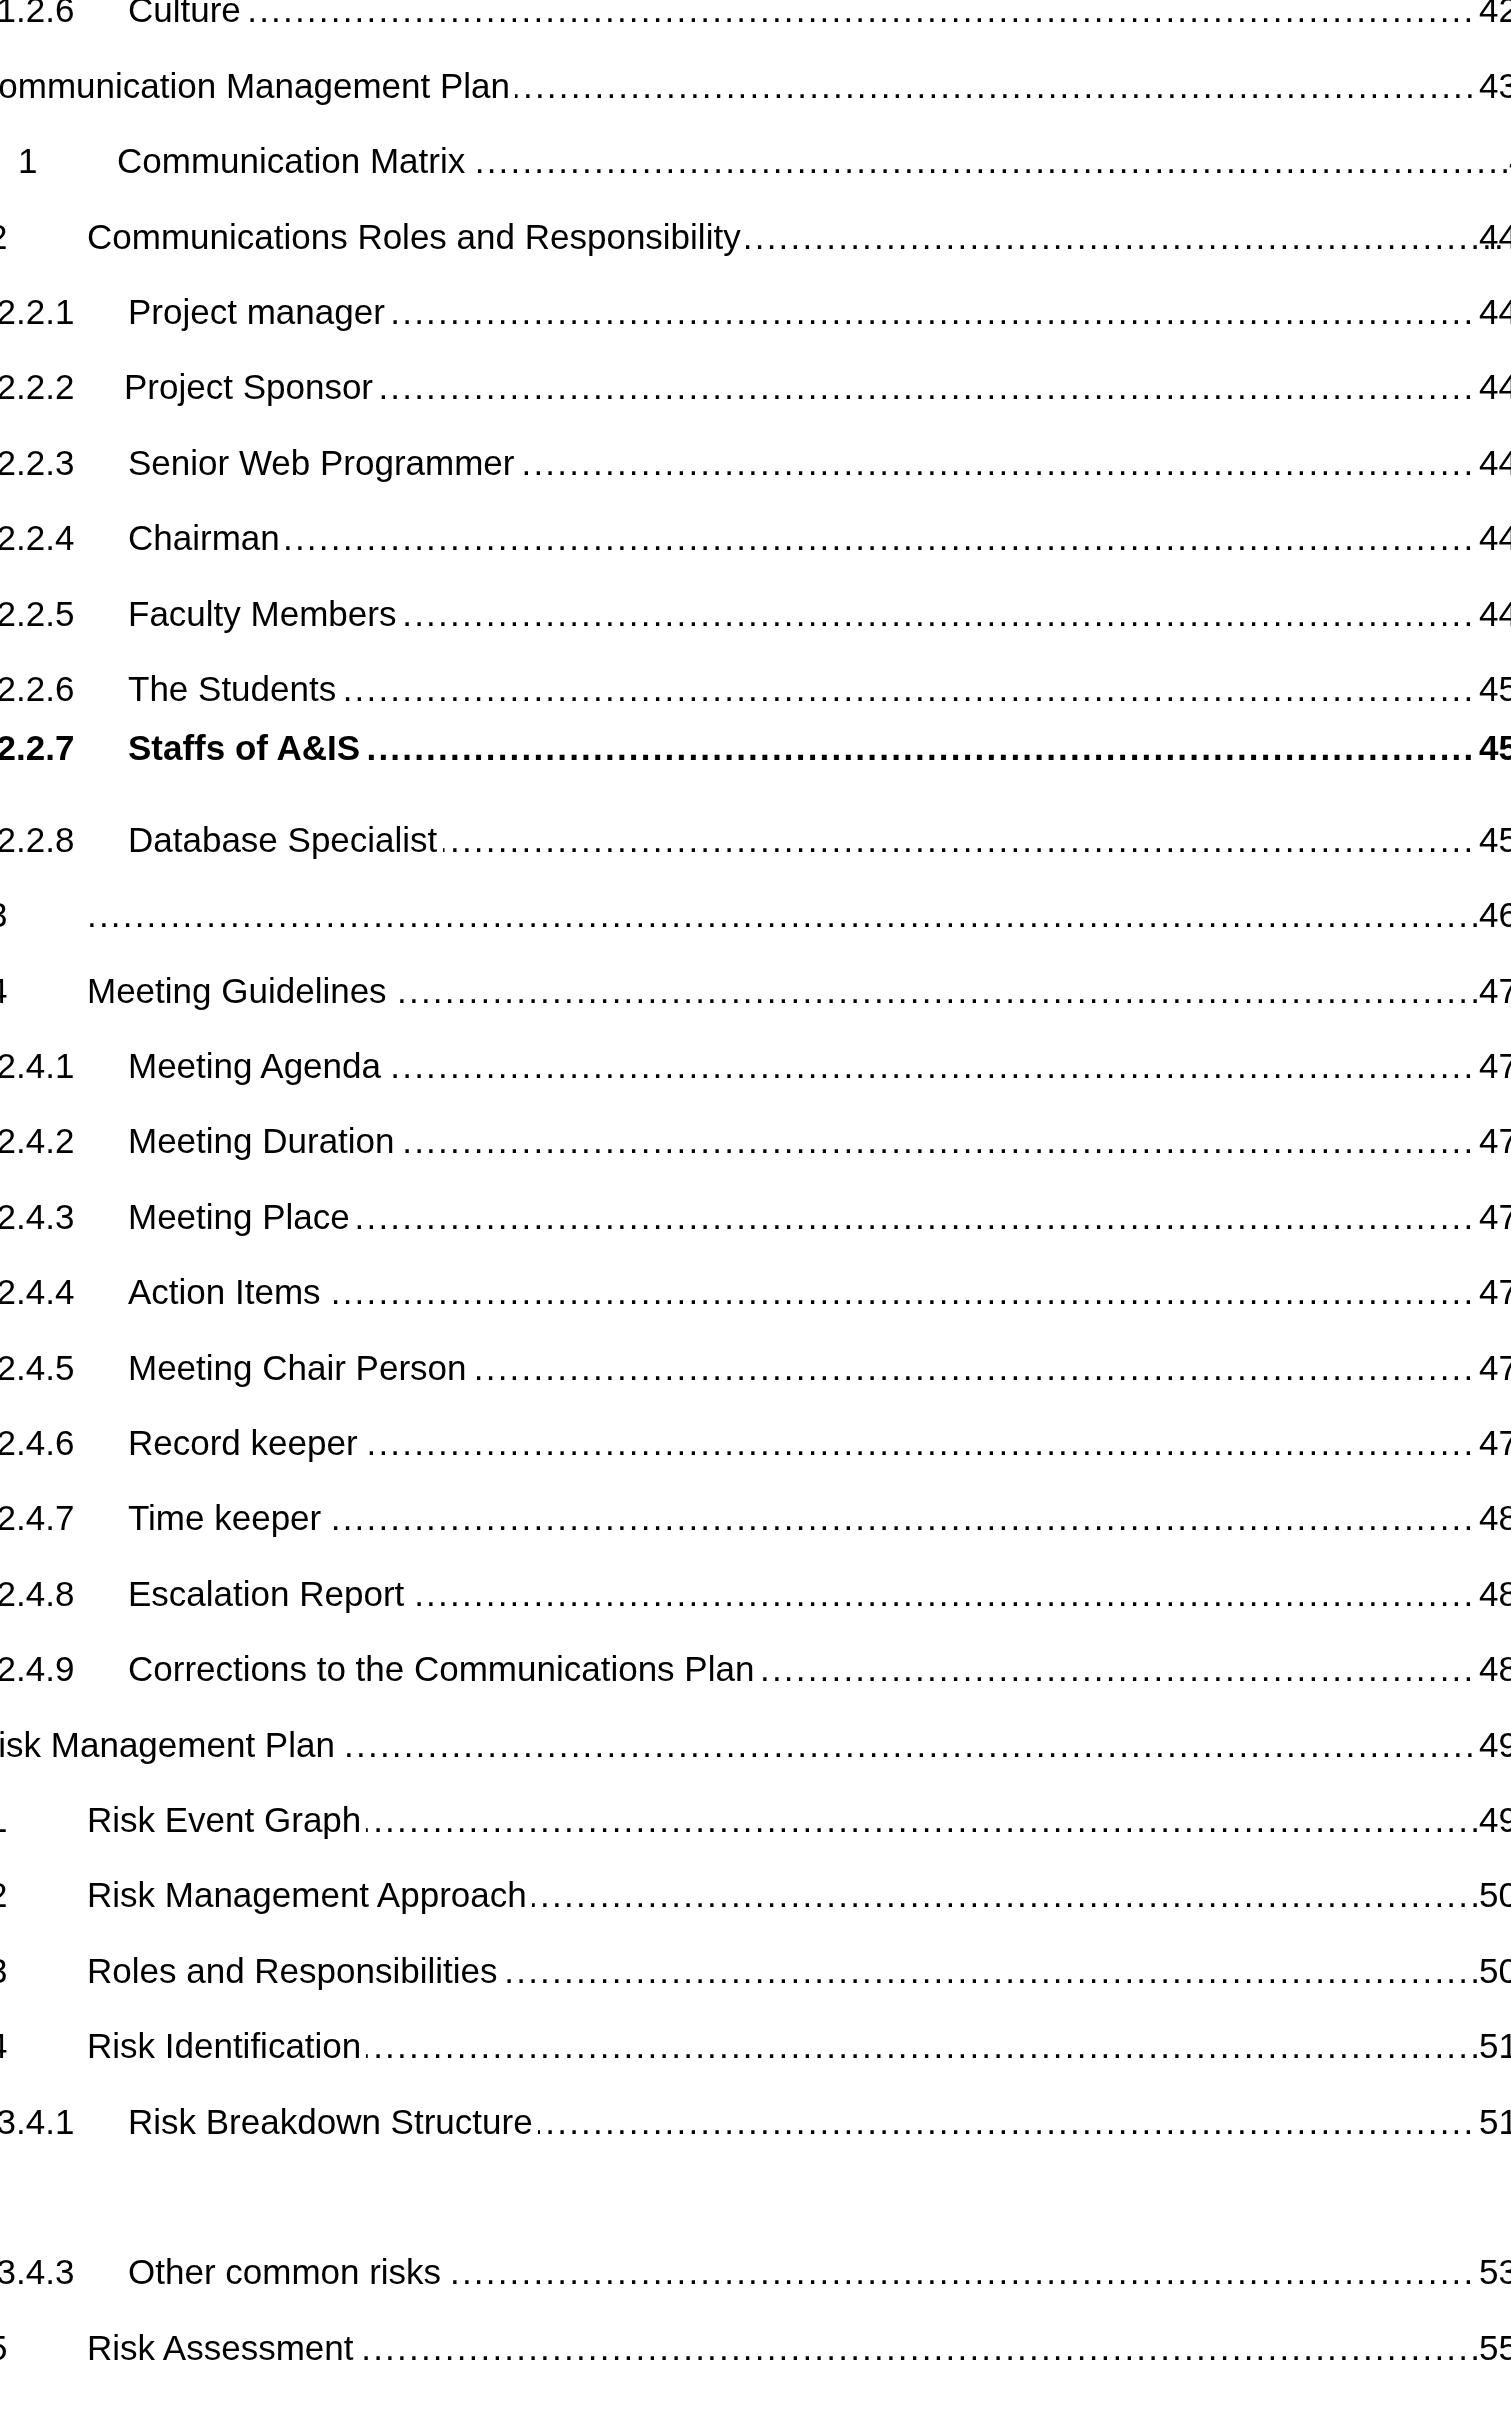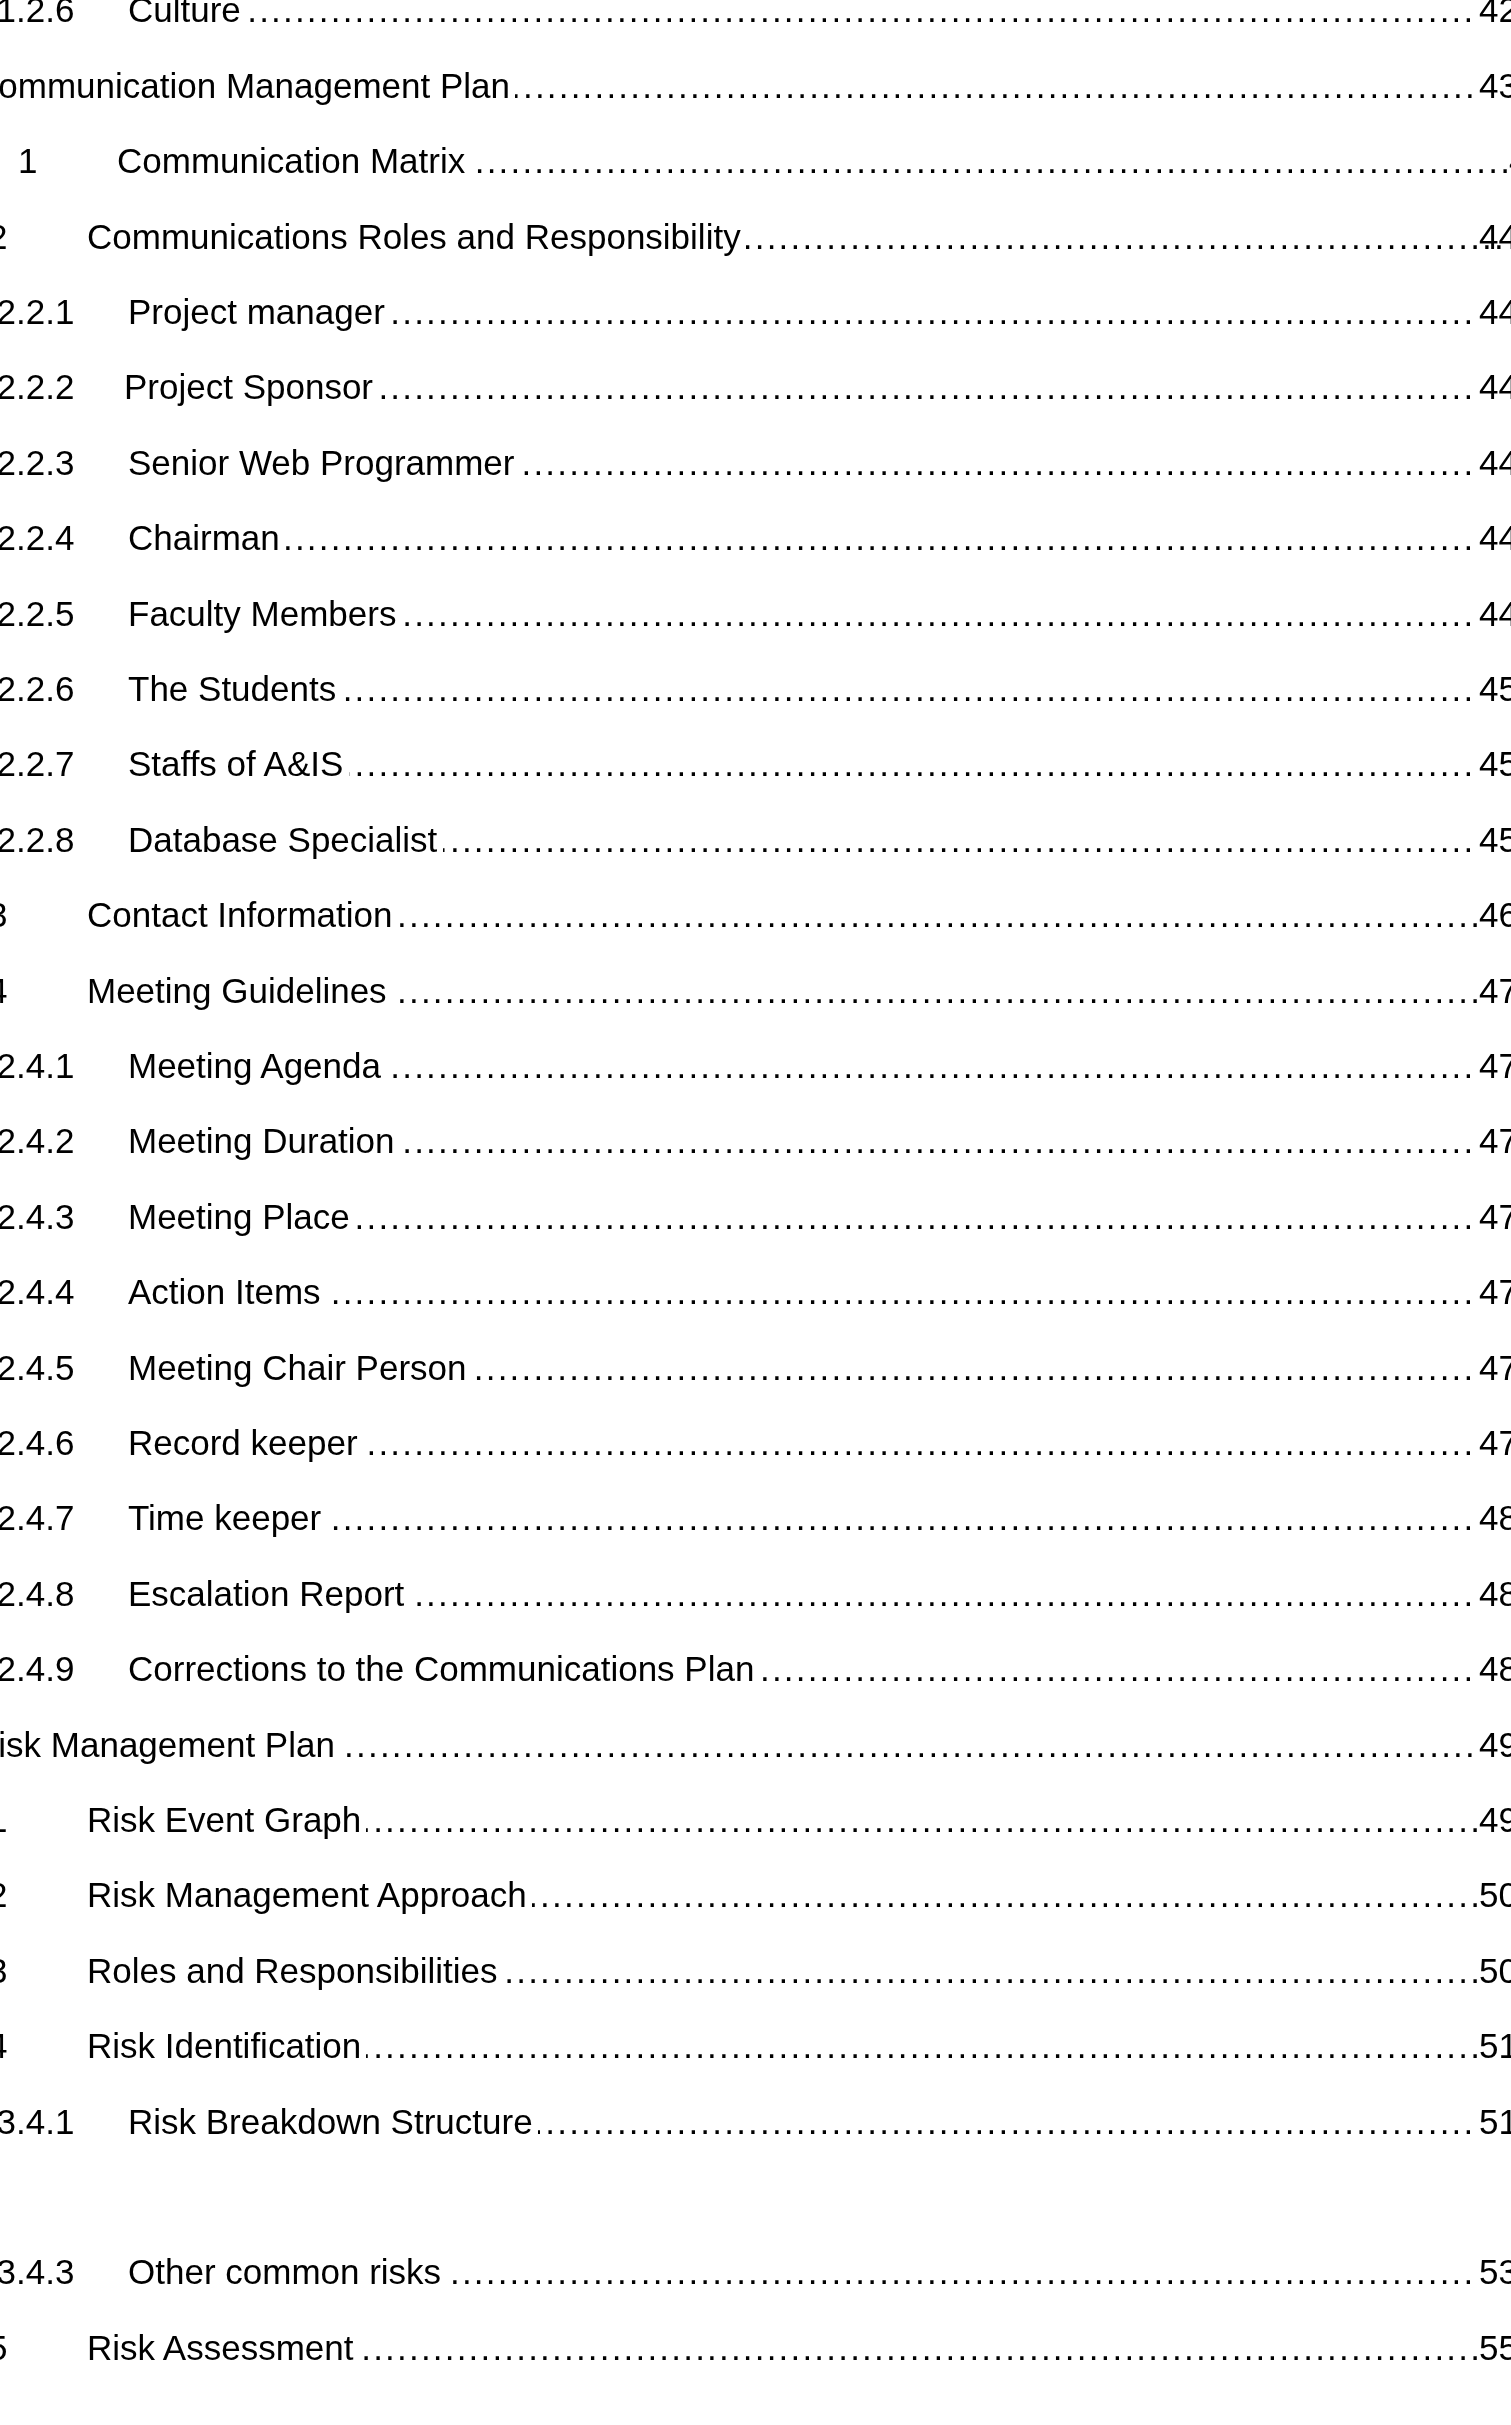--- a/index.html
+++ b/index.html
@@ -81,36 +81,35 @@
       <span class="toc-leader" style="left: 128px;"></span>
       <span class="toc-title" style="left: 128px;">Faculty Members</span>
       <span class="toc-page">44</span>
     </div>
     <div class="toc-row" style="top: 663px;">
       <span class="toc-num" style="left: -3.5px;">2.2.6</span>
       <span class="toc-leader" style="left: 128px;"></span>
       <span class="toc-title" style="left: 128px;">The Students</span>
       <span class="toc-page">45</span>
     </div>
-    <div class="toc-row" style="top: 738px;">
+    <div class="toc-row" style="top: 722px; font-weight: bold;">
       <span class="toc-num" style="left: -3.5px;">2.2.7</span>
       <span class="toc-leader" style="left: 128px;"></span>
       <span class="toc-title" style="left: 128px;">Staffs of A&amp;IS</span>
       <span class="toc-page">45</span>
     </div>
     <div class="toc-row" style="top: 814px;">
       <span class="toc-num" style="left: -3.5px;">2.2.8</span>
       <span class="toc-leader" style="left: 128px;"></span>
       <span class="toc-title" style="left: 128px;">Database Specialist</span>
       <span class="toc-page">45</span>
     </div>
     <div class="toc-row" style="top: 889px;">
       <span class="toc-num" style="left: -12px;">3</span>
       <span class="toc-leader" style="left: 87px;"></span>
-      <span class="toc-title" style="left: 87px;">Contact Information</span>
       <span class="toc-page">46</span>
     </div>
     <div class="toc-row" style="top: 965px;">
       <span class="toc-num" style="left: -12px;">4</span>
       <span class="toc-leader" style="left: 87px;"></span>
       <span class="toc-title" style="left: 87px;">Meeting Guidelines</span>
       <span class="toc-page">47</span>
     </div>
     <div class="toc-row" style="top: 1040px;">
       <span class="toc-num" style="left: -3.5px;">2.4.1</span>

